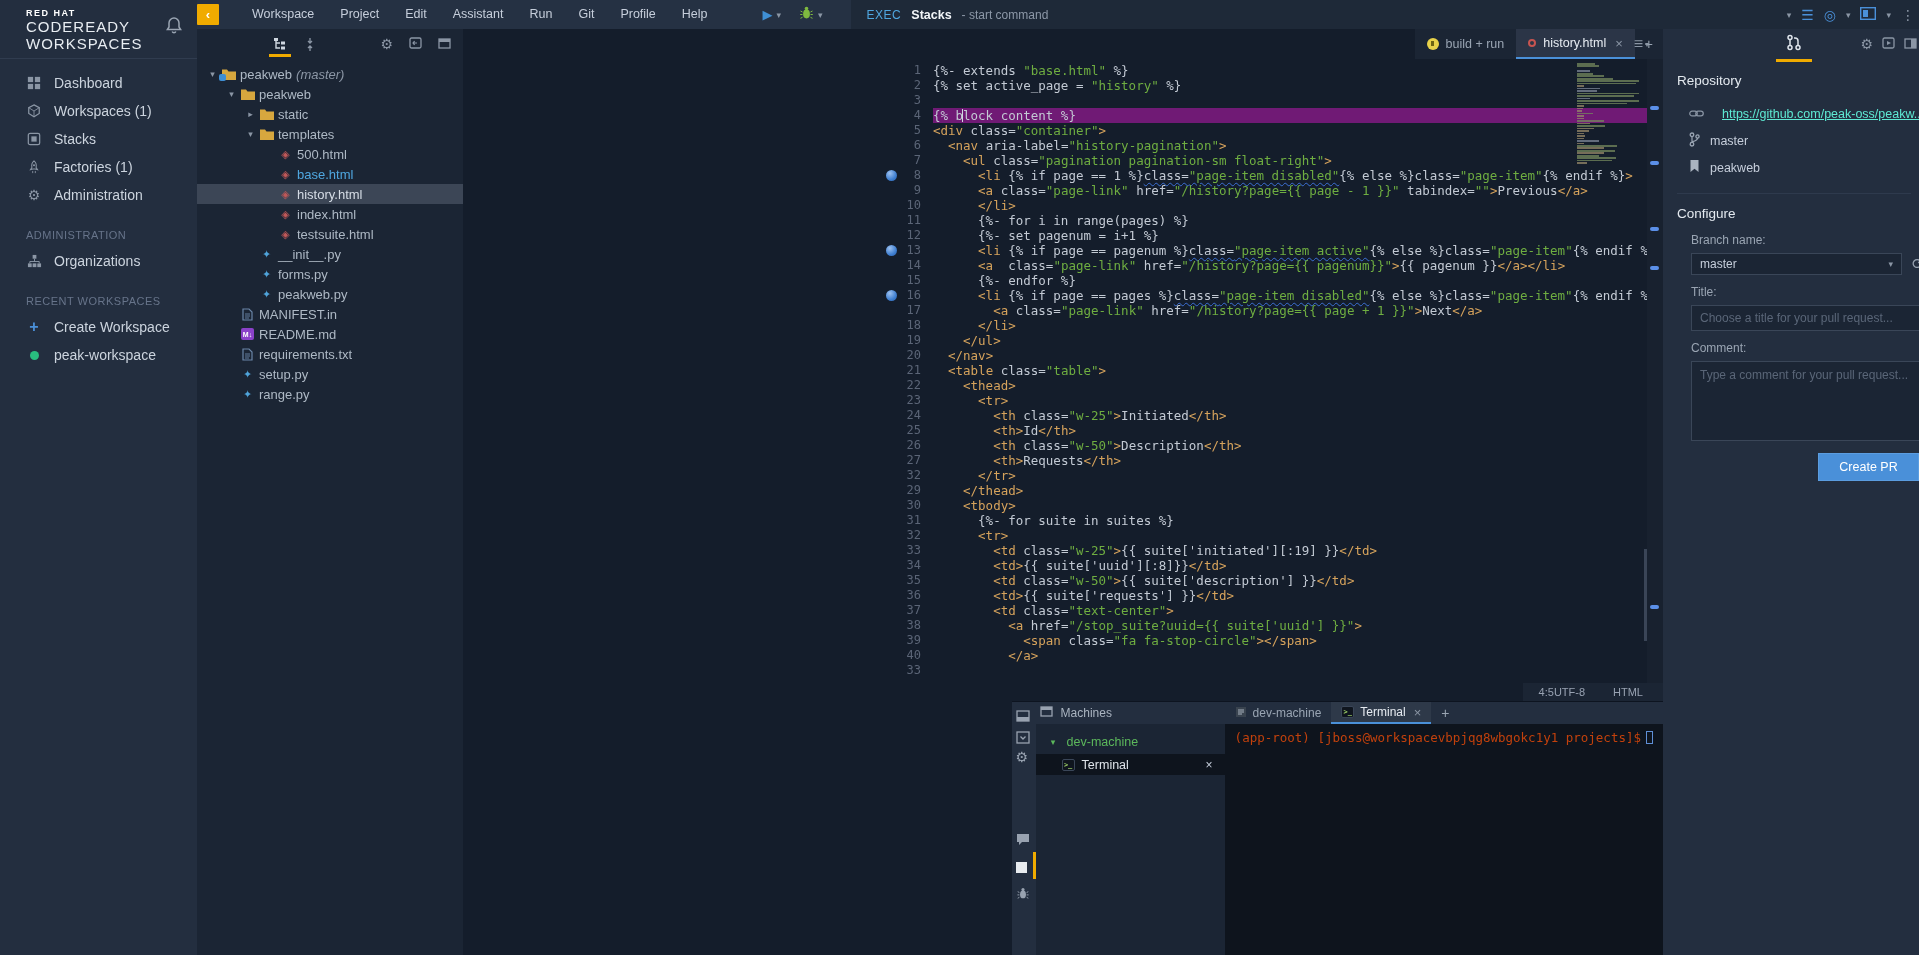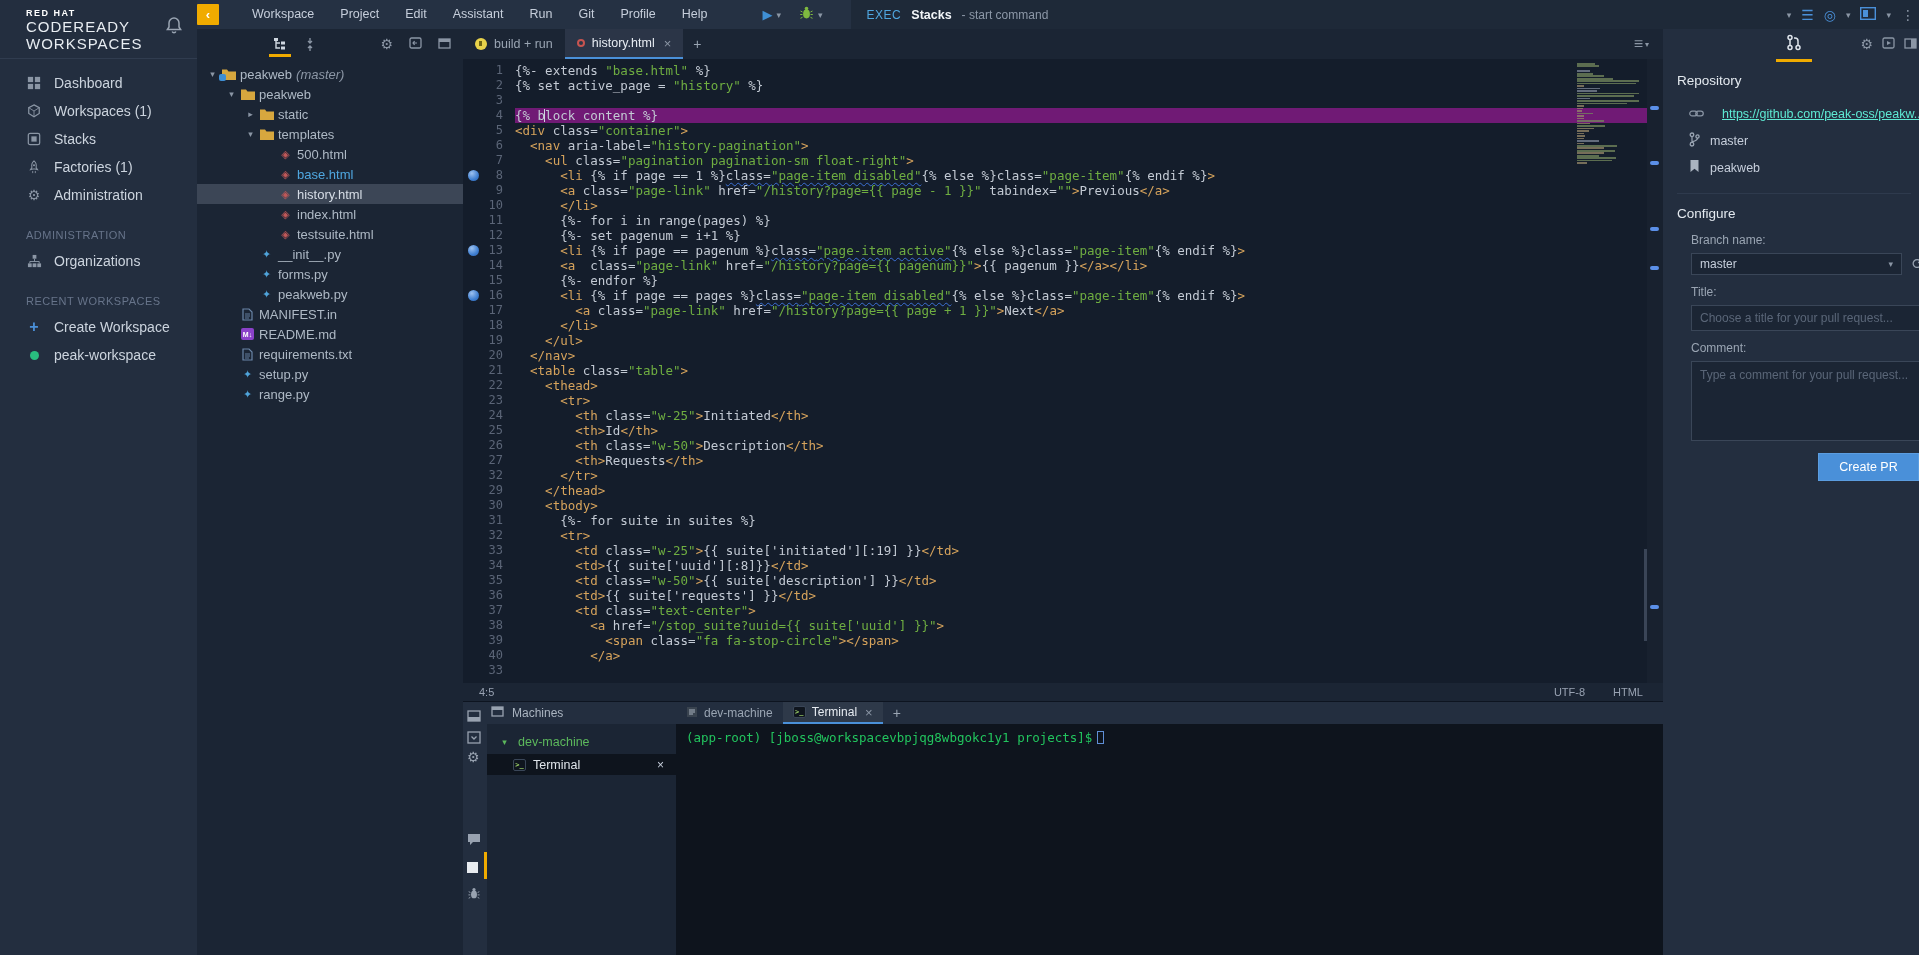--- a/index.html
+++ b/index.html
@@ -55,21 +55,21 @@
   .ico { width:17px; display:inline-flex; justify-content:center; align-items:center; flex-shrink:0; position:relative; }
   .html-ic { color:#bf5757; font-size:11px; }
   .py-ic { color:#4fa3d9; font-size:11px; }
   .md-ic { background:#8a41c9; color:#fff; font-size:7px; font-weight:bold; width:13px; height:12px; border-radius:2px; display:inline-flex; align-items:center; justify-content:center; }
   .proj-badge { position:absolute; left:-1px; bottom:-1px; width:7px; height:7px; background:#3f8fd4; border-radius:2px; }
   .tlabel { margin-left:3px; }
   .tlabel.link { color:#4fa7e0; }
   .tsuffix { font-style:italic; color:#8b96a5; margin-left:4px; }
 
   
-  .center-col { width:1200px; flex-shrink:0; display:flex; flex-direction:column; background:#141d2b; }
+  .center-col { width:1200px; flex-shrink:0; display:flex; flex-direction:column; background:#141d2b;align-items:flex-end; }
   .tabbar { height:30px; background:#1b2534; display:flex; align-items:center; flex-shrink:0; position:relative; }
   .tab { height:30px; display:flex; align-items:center; gap:7px; padding:0 12px; font-size:12.5px; color:#9aa5b3; cursor:pointer; }
   .tab.active { background:#2b3547; color:#e7ecf2; border-bottom:2px solid #4a90d9; }
   .yellow-circle { width:12px; height:12px; border-radius:50%; background:#e8d24a; position:relative; }
   .yellow-circle:after { content:""; position:absolute; left:4px; top:3px; width:3px; height:5px; background:#6e6414; }
   .red-ring { width:8px; height:8px; border-radius:50%; border:2px solid #c75450; }
   .tab-close { color:#8b96a5; font-size:13px; margin-left:2px; }
   .newtab { color:#9aa5b3; font-size:14px; padding:0 10px; cursor:pointer; }
   .tabbar-right { position:absolute; right:14px; display:flex; align-items:center; gap:2px; color:#8b96a5; }
 
@@ -107,21 +107,21 @@
   .machines-cell { width:189px; display:flex; align-items:center; gap:8px; padding-left:4px; color:#aab4c0; font-size:12px; flex-shrink:0; }
   .btab { height:22px; display:flex; align-items:center; gap:6px; padding:0 10px; font-size:12px; color:#9aa5b3; cursor:pointer; }
   .btab.active { background:#2e3949; color:#e6ebf1; border-bottom:2px solid #4a90d9; }
   .term-glyph { background:#0f151e; border:1px solid #3a4658; color:#9fd468; font:bold 7px "DejaVu Sans Mono",monospace; width:13px; height:12px; display:inline-flex; align-items:center; justify-content:center; border-radius:2px; }
   .bbody { flex:1; display:flex; min-height:0; }
   .machines-tree { width:189px; background:#1b2534; flex-shrink:0; padding-top:8px; }
   .mt-machine { display:flex; align-items:center; gap:6px; padding-left:10px; color:#5cb85c; font-size:12.5px; height:20px; cursor:pointer; }
   .mt-machine .tch { color:#5cb85c; }
   .mt-term { display:flex; align-items:center; gap:7px; background:#0e141d; height:21px; margin-top:2px; padding-left:26px; color:#dfe4ea; font-size:12.5px; cursor:pointer; }
   .mt-term .x { margin-left:auto; margin-right:12px; color:#c6cedb; font-size:12px; }
-  .terminal { flex:1; background:#0e141d; padding:6px 10px; font:12.5px "DejaVu Sans Mono",monospace; color:#22c55e; }
+  .terminal { flex:1; background:#0e141d; padding:6px 10px; font:12.5px "DejaVu Sans Mono",monospace; color:#c2410c; }
   .cursor-box { display:inline-block; width:7px; height:13px; border:1px solid #5f8fd6; vertical-align:-2px; margin-left:5px; }
 
   
   .right-panel { flex:1; background:#232e3f; display:flex; flex-direction:column; }
   .rp-header { height:30px; display:flex; align-items:center; justify-content:center; position:relative; flex-shrink:0; }
   .pr-tab { position:relative; padding:2px 8px; cursor:pointer; }
   .pr-tab:after { content:""; position:absolute; left:-2px; right:-2px; bottom:-5px; height:3px; background:#f0ab00; }
   .rp-header-right { position:absolute; right:8px; display:flex; gap:9px; align-items:center; color:#8b96a5; }
   .rp-content { padding:14px 0 0 14px; color:#cfd7e0; }
   .rp-h { font-size:13.5px; color:#e3e9ef; margin-bottom:12px; }

